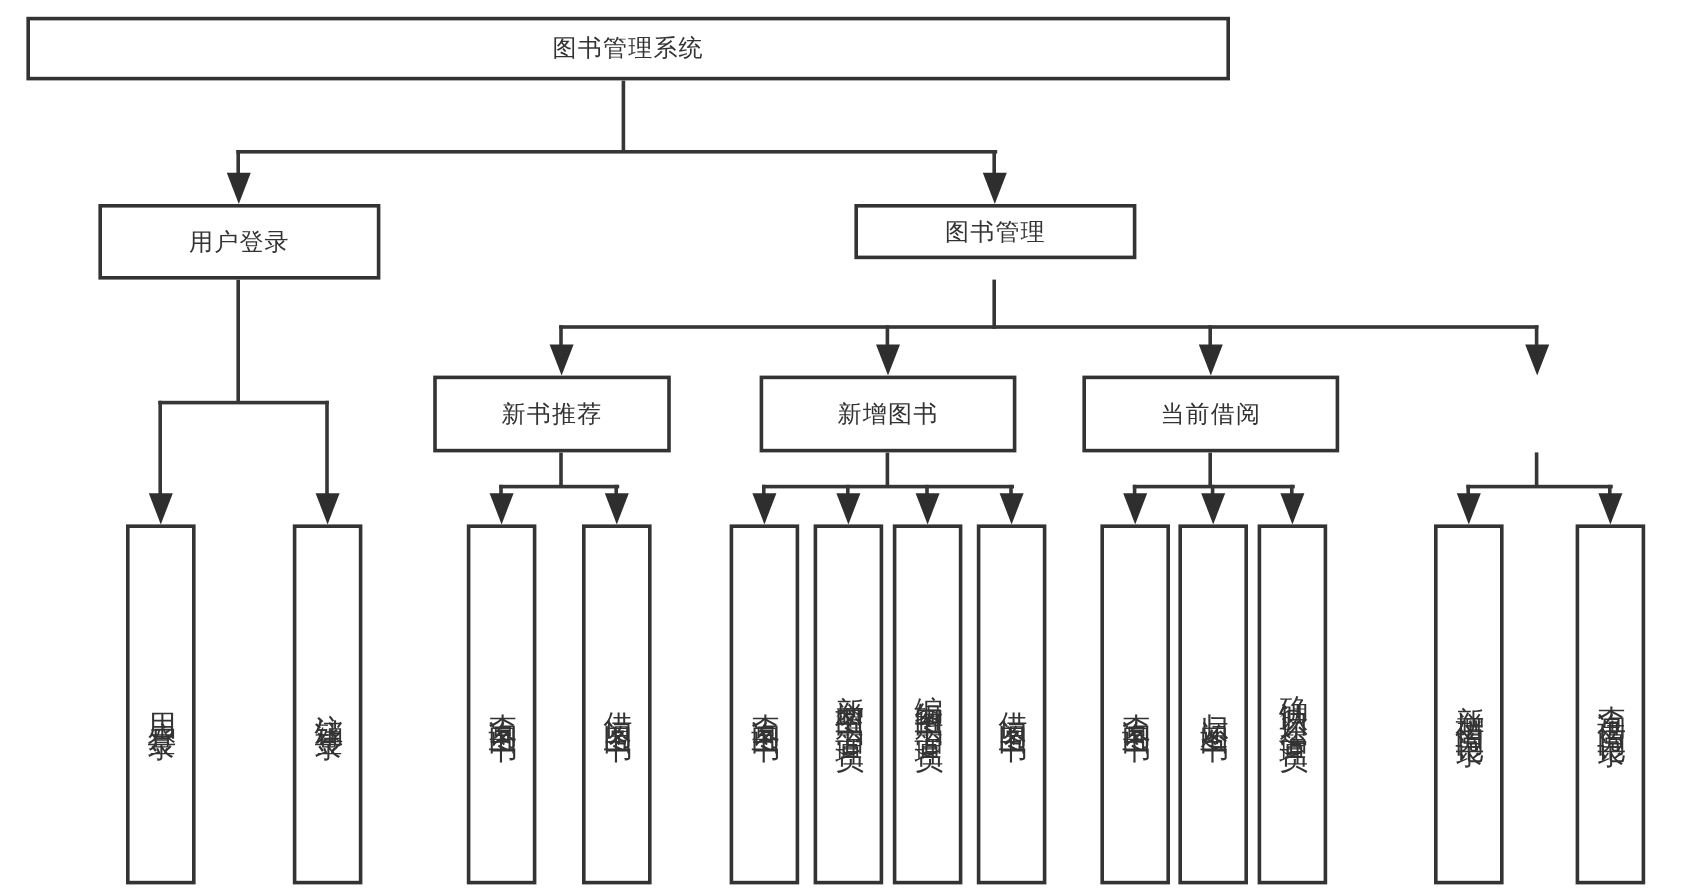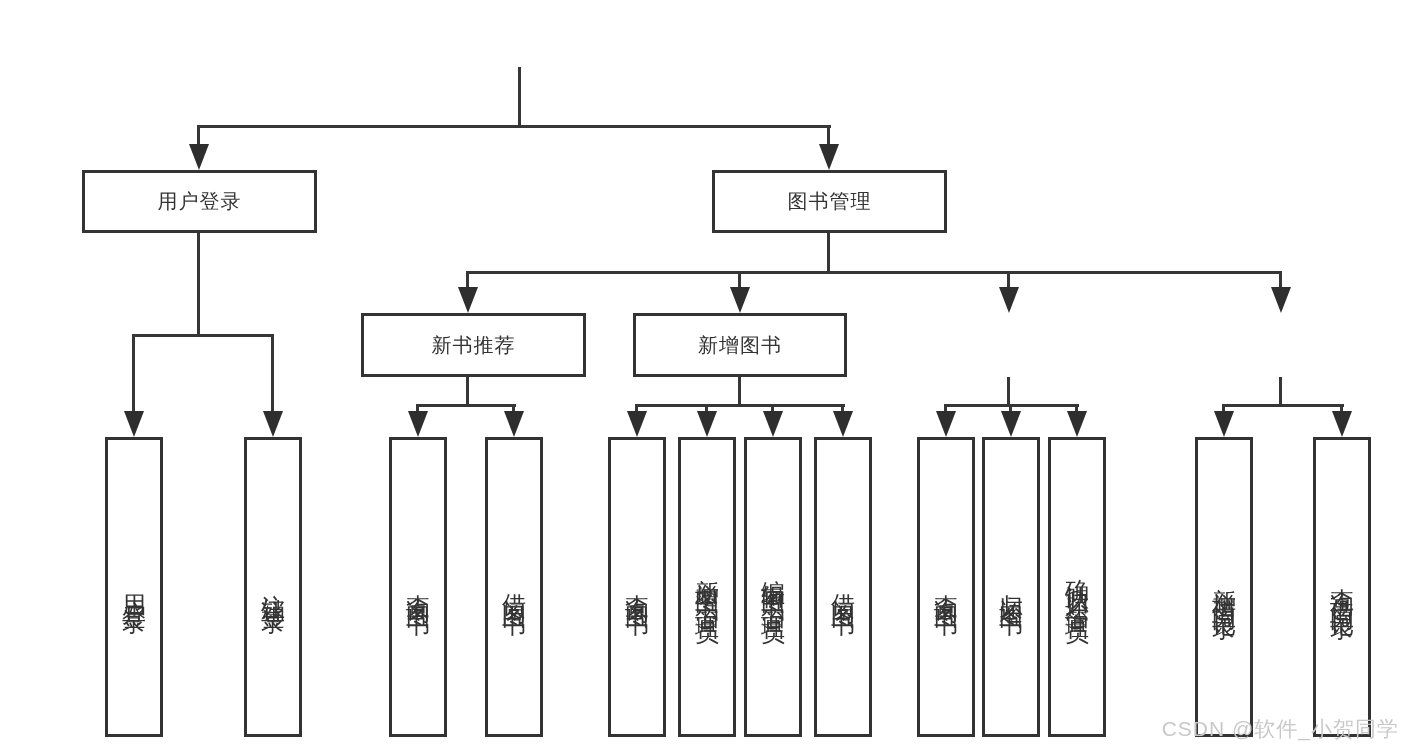--- a/index.html
+++ b/index.html
@@ -69,51 +69,53 @@
     color: #c8c8c8;
     letter-spacing: 1px;
     z-index: 5;
   }
 </style>
 </head>
 <body>
 
 <div id="stage">
 
+  <div class="box" style="left:22px;top:14px;width:1003px;height:53px">图书管理系统</div>
 
   <div class="vl" style="left:518px;top:67px;height:60px"></div>
   <div class="hl" style="left:197px;top:125px;width:634px"></div>
   <div class="vl" style="left:197px;top:125px;height:22px"></div>
   <div class="ar" style="left:189px;top:144px"></div>
   <div class="vl" style="left:827px;top:125px;height:22px"></div>
   <div class="ar" style="left:819px;top:144px"></div>
 
   <div class="box" style="left:82px;top:170px;width:235px;height:63px">用户登录</div>
-  <div class="box" style="left:712px;top:170px;width:235px;height:63px">图书管理</div>
+  <div class="box" style="left:712px;top:170px;width:235px;height:46px">图书管理</div>
 
   <div class="vl" style="left:197px;top:233px;height:103px"></div>
   <div class="hl" style="left:132px;top:334px;width:142px"></div>
   <div class="vl" style="left:132px;top:334px;height:80px"></div>
   <div class="ar" style="left:124px;top:411px"></div>
   <div class="vl" style="left:271px;top:334px;height:80px"></div>
   <div class="ar" style="left:263px;top:411px"></div>
 
   <div class="vl" style="left:827px;top:233px;height:41px"></div>
   <div class="hl" style="left:466px;top:271px;width:816px"></div>
   <div class="vl" style="left:466px;top:271px;height:19px"></div>
   <div class="ar" style="left:458px;top:287px"></div>
   <div class="vl" style="left:738px;top:271px;height:19px"></div>
   <div class="ar" style="left:730px;top:287px"></div>
   <div class="vl" style="left:1007px;top:271px;height:19px"></div>
   <div class="ar" style="left:999px;top:287px"></div>
   <div class="vl" style="left:1279px;top:271px;height:19px"></div>
   <div class="ar" style="left:1271px;top:287px"></div>
 
-  <div class="box" style="left:361px;top:313px;width:225px;height:64px">新书推荐</div>
+  <div class="box" style="left:361px;top:313px;width:198px;height:64px">新书推荐</div>
   <div class="box" style="left:633px;top:313px;width:214px;height:64px">新增图书</div>
+  <div class="box" style="left:902px;top:313px;width:214px;height:64px">当前借阅</div>
 
   <div class="vl" style="left:466px;top:377px;height:29px"></div>
   <div class="hl" style="left:416px;top:404px;width:100px"></div>
   <div class="vl" style="left:416px;top:404px;height:9px"></div>
   <div class="ar" style="left:408px;top:411px"></div>
   <div class="vl" style="left:512px;top:404px;height:9px"></div>
   <div class="ar" style="left:504px;top:411px"></div>
 
   <div class="vl" style="left:738px;top:377px;height:29px"></div>
   <div class="hl" style="left:635px;top:404px;width:210px"></div>
@@ -179,15 +181,14 @@
     <span class="vtext">确认归还（管理员）</span>
   </div>
 
   <div class="vbox" style="left:1195px">
     <span class="vtext">新增借阅记录</span>
   </div>
   <div class="vbox" style="left:1313px">
     <span class="vtext">查询借阅记录</span>
   </div>
 
-  <div class="watermark">CSDN @软件_小贺同学</div>
 
 </div>
 
 </body></html>

